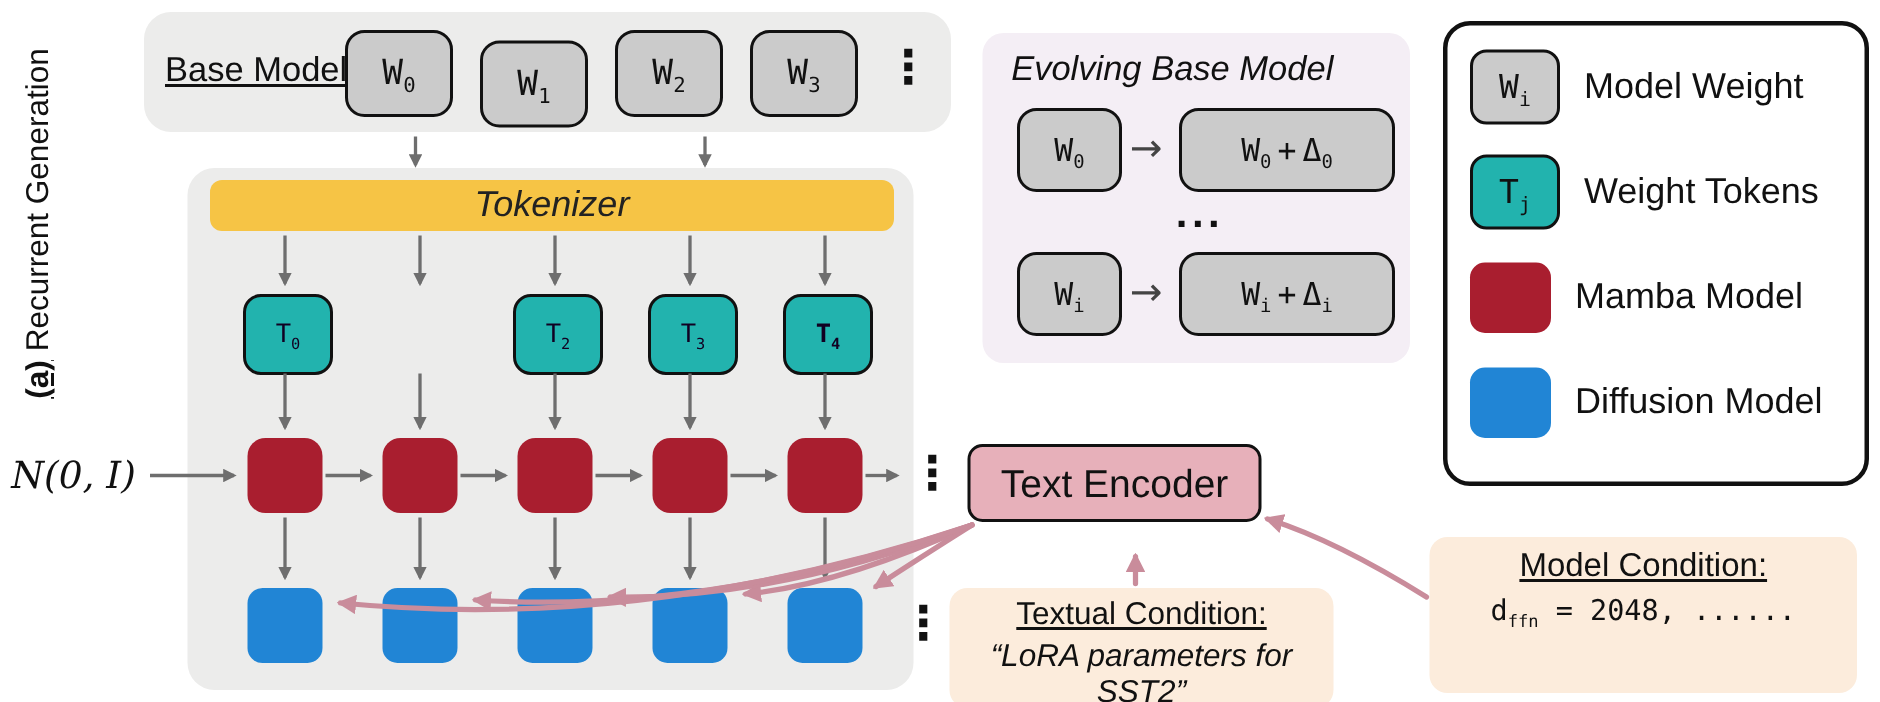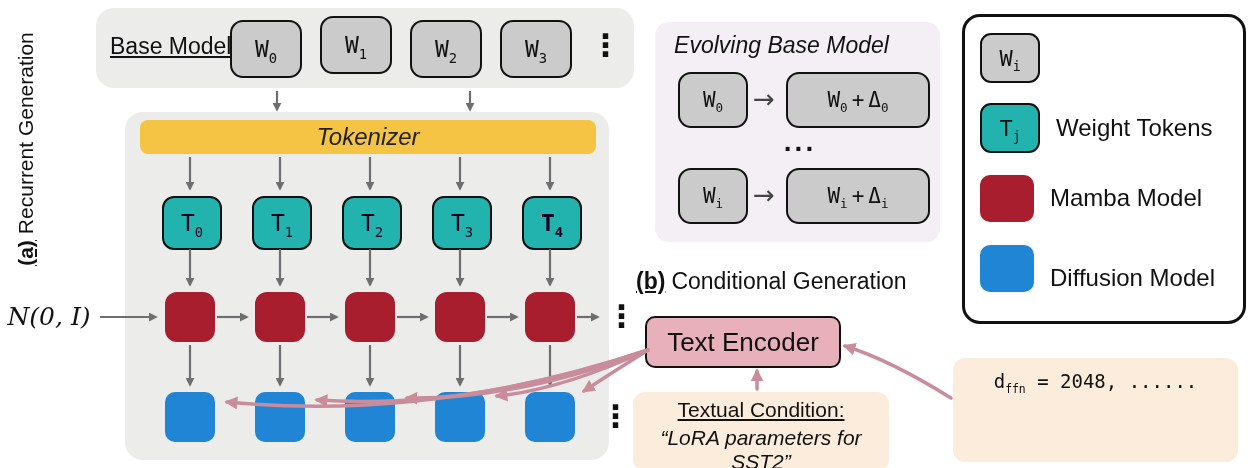--- a/index.html
+++ b/index.html
@@ -6,21 +6,21 @@
   .canvas{position:relative;width:1253px;height:468px;background:#ffffff;overflow:hidden;
           font-family:"Liberation Sans",sans-serif;color:#111;}
   .panel{position:absolute;background:var(--panel-gray,#ececeb);border-radius:18px;}
   .panel.lavender{background:var(--lavender,#f4eef5);border-radius:14px;}
   .peachbox{position:absolute;background:var(--peach,#fcecdc);border-radius:12px;}
   .wbox{position:absolute;display:flex;align-items:center;justify-content:center;
         background:var(--box-gray,#cbcbcb);border:2px solid #111;border-radius:13px;
         font-family:"DejaVu Sans Mono",monospace;font-size:23px;color:#111;}
   .tbox{position:absolute;width:56px;height:50px;display:flex;align-items:center;justify-content:center;
         background:var(--teal,#22b3ae);border:2px solid #111;border-radius:12px;
-        font-family:"DejaVu Sans Mono",monospace;font-size:23px;color:#072;color:#102;}
+        font-family:"DejaVu Sans Mono",monospace;font-size:17px;color:#072;color:#102;}
   .rbox{position:absolute;width:50px;height:50px;background:var(--red,#a91e2f);border-radius:12px;}
   .bbox{position:absolute;width:50px;height:50px;background:var(--blue,#2185d5);border-radius:10px;}
   .tokenizer{position:absolute;left:140px;top:120px;width:456px;height:34px;
              background:var(--yellow,#f6c445);border-radius:8px;display:flex;align-items:center;
              justify-content:center;font-style:italic;font-size:24px;color:#222;}
   sub{font-size:.6em;line-height:0;}
   .vdots{position:absolute;font-family:"DejaVu Sans",sans-serif;font-weight:700;font-size:31px;line-height:1;color:#111;}
   .hdots{position:absolute;font-weight:700;font-size:28px;letter-spacing:3px;color:#111;}
   .bu{font-weight:700;text-decoration:underline;margin-right:6px;}
   .rot-label{position:absolute;left:-119px;top:137px;width:290px;text-align:center;
@@ -41,21 +41,21 @@
   .lrow{position:absolute;left:980px;display:flex;align-items:center;gap:16px;height:48px;}
   .licon{width:56px;height:46px;display:flex;align-items:center;justify-content:center;
          border:2px solid #111;border-radius:11px;font-family:"DejaVu Sans Mono",monospace;font-size:22px;flex:0 0 auto;}
   .licon.gray{background:var(--box-gray,#cbcbcb);}
   .licon.teal{background:var(--teal,#22b3ae);}
   .lsq{width:54px;height:47px;border-radius:10px;flex:0 0 auto;}
   .lsq.red{background:var(--red,#a91e2f);}
   .lsq.blue{background:var(--blue,#2185d5);}
   .llabel{font-size:24px;}
   .secb{position:absolute;left:636px;top:268px;font-size:23px;}
-  .encoder{position:absolute;left:645px;top:316px;width:192px;height:48px;display:flex;align-items:center;
+  .encoder{position:absolute;left:645px;top:296px;width:192px;height:48px;display:flex;align-items:center;
            justify-content:center;background:var(--pink,#e7b0ba);border:2.5px solid #111;border-radius:10px;
            font-size:26px;}
   .cond-title{display:block;text-align:center;text-decoration:underline;}
   .textual{left:633px;top:392px;width:256px;height:80px;padding-top:6px;box-sizing:border-box;}
   .textual .cond-title{font-size:21px;}
   .textual .val{display:block;text-align:center;font-style:italic;font-size:21px;margin-top:4px;}
   .modelc{left:953px;top:358px;width:285px;height:104px;padding-top:6px;box-sizing:border-box;}
   .modelc .cond-title{font-size:22px;}
   .mono-line{display:block;text-align:center;font-family:"DejaVu Sans Mono",monospace;font-size:19px;margin-top:6px;}
   svg.overlay{position:absolute;left:0;top:0;pointer-events:none;}
@@ -72,42 +72,39 @@
   <div class="rot-label">
     <span class="bu">(a)</span><span>Recurrent Generation</span>
   </div>
 
   <div class="panel" style="left:96px;top:8px;width:538px;height:80px;"></div>
   <span class="base-title">Base Model</span>
 
   <div class="wbox" style="left:230px;top:20px;width:68px;height:54px;">
     <span><span>W</span><sub>0</sub></span>
   </div>
-  <div class="wbox" style="left:320px;top:16px;width:68px;height:54px;">
+  <div class="wbox" style="left:320px;top:27px;width:68px;height:54px;">
     <span><span>W</span><sub>1</sub></span>
   </div>
   <div class="wbox" style="left:410px;top:20px;width:68px;height:54px;">
     <span><span>W</span><sub>2</sub></span>
   </div>
   <div class="wbox" style="left:500px;top:20px;width:68px;height:54px;">
     <span><span>W</span><sub>3</sub></span>
   </div>
   <div class="vdots" style="left:590px;top:30px;">⋮</div>
 
   <div class="panel" style="left:125px;top:112px;width:484px;height:348px;"></div>
 
   <div class="tokenizer">
     <span>Tokenizer</span>
   </div>
 
   <div class="tbox" style="left:162px;top:196px;">
     <span><span>T</span><sub>0</sub></span>
-  </div>
-  <div class="tbox" style="left:252px;top:196px;">
-    <span><span>T</span><sub>1</sub></span>
   </div>
   <div class="tbox" style="left:342px;top:196px;">
     <span><span>T</span><sub>2</sub></span>
   </div>
   <div class="tbox" style="left:432px;top:196px;">
     <span><span>T</span><sub>3</sub></span>
   </div>
   <div class="tbox" style="left:522px;top:196px;font-weight:bold;">
     <span><span>T</span><sub>4</sub></span>
   </div>
@@ -153,50 +150,49 @@
     <span><span>W</span><sub>i</sub></span>
     <span class="op">+</span>
     <span><span>Δ</span><sub>i</sub></span>
   </div>
 
   <div class="legend"></div>
   <div class="lrow" style="top:34px;">
     <div class="licon gray">
       <span><span>W</span><sub>i</sub></span>
     </div>
+    <span class="llabel">Model Weight</span>
   </div>
   <div class="lrow" style="top:174px;">
     <div class="lsq red"></div>
     <span class="llabel">Mamba Model</span>
   </div>
   <div class="lrow" style="top:104px;">
     <div class="licon teal">
       <span><span>T</span><sub>j</sub></span>
     </div>
     <span class="llabel">Weight Tokens</span>
   </div>
-  <div class="lrow" style="top:244px;align-items:flex-end;">
+  <div class="lrow" style="top:244px;">
     <div class="lsq blue"></div>
     <span class="llabel">Diffusion Model</span>
   </div>
 
-  <div class="secb">
-    <span class="bu">(b)</span><span>Conditional Generation</span>
-  </div>
 
   <div class="encoder">
     <span>Text Encoder</span>
   </div>
 
   <div class="peachbox textual">
     <span class="cond-title">Textual Condition:</span>
     <span class="val">“LoRA parameters for SST2”</span>
   </div>
 
   <div class="peachbox modelc">
+    <span class="cond-title">Model Condition:</span>
     <span class="mono-line"><span>d</span><sub>ffn</sub><span> = 2048, ......</span></span>
   </div>
 
   <svg class="overlay" width="1253" height="468" viewBox="0 0 1253 468">
     <defs>
       <marker id="mg" viewBox="0 0 10 10" refX="8" refY="5" markerWidth="9" markerHeight="9" orient="auto" markerUnits="userSpaceOnUse">
         <path d="M0,0 L10,5 L0,10 z" class="mg-fill"></path>
       </marker>
       <marker id="mp" viewBox="0 0 10 10" refX="8" refY="5" markerWidth="13" markerHeight="13" orient="auto" markerUnits="userSpaceOnUse">
         <path d="M0,0 L10,5 L0,10 z" class="mp-fill"></path>

